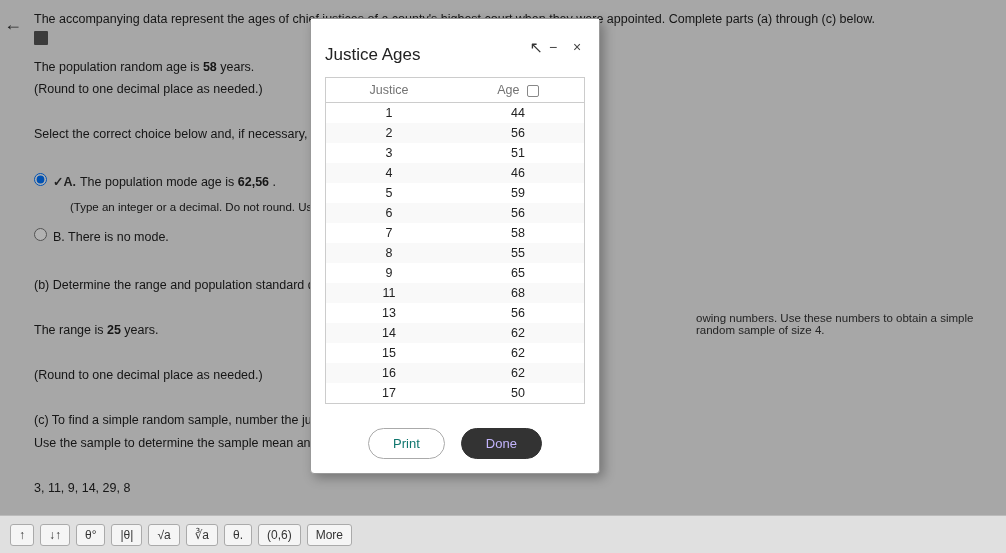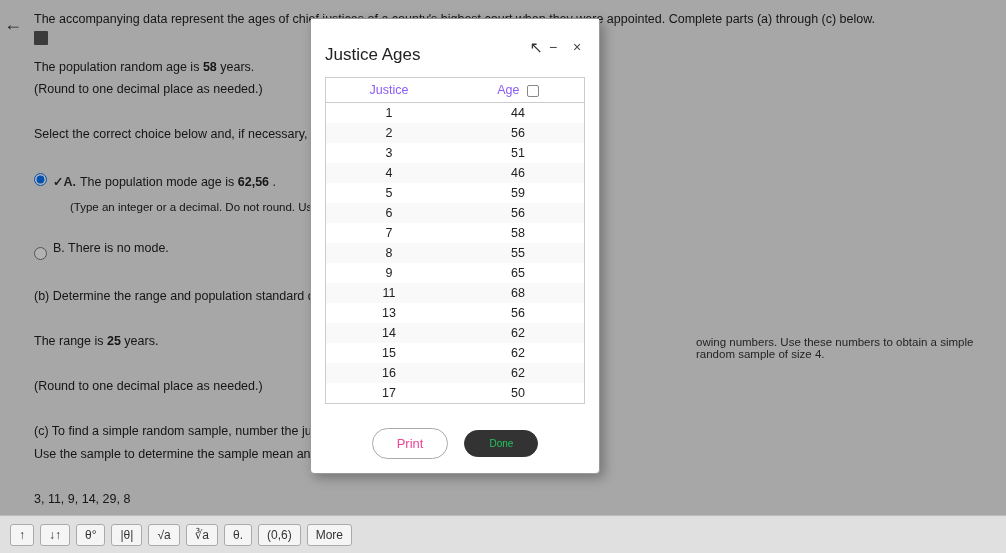--- a/index.html
+++ b/index.html
@@ -159,21 +159,21 @@
     .justice-table {
       width: 100%;
       border-collapse: collapse;
       border: 1px solid #ccc;
     }
 
     .justice-table th {
       background: white;
       font-weight: normal;
       font-size: 12.5px;
-      color: #8b5cf6;
+      color: #737373;
       padding: 5px 10px;
       text-align: center;
       border-bottom: 1px solid #ccc;
     }
 
     .justice-table td {
       padding: 3px 10px;
       text-align: center;
       font-size: 12.5px;
       color: #222;
@@ -202,37 +202,37 @@
       gap: 16px;
     }
 
     .btn-print {
       background: white;
       border: 1px solid #aaa;
       border-radius: 20px;
       padding: 7px 24px;
       font-size: 13px;
       cursor: pointer;
-      color: #ec4899;
+      color: #0f766e;
     }
 
     .btn-done {
       background: #333;
       border: 1px solid #333;
       border-radius: 20px;
       padding: 7px 24px;
-      font-size: 10px;
+      font-size: 13px;
       cursor: pointer;
-      color: #22c55e;
+      color: #c4b5fd;
     }
 
     .right-panel-text {
       position: absolute;
       right: 10px;
-      top: 336px;
+      top: 312px;
       font-size: 11.5px;
       color: #333;
       max-width: 300px;
     }
   </style>
 </head>
 <body>
 
 <div class="bg-page">
   <span class="back-arrow">←</span>
@@ -257,21 +257,21 @@
     <div class="radio-label">
       <input type="radio" name="mode" checked="" style="">
       <span class="checkmark-a">✓A.</span>
       <span>
         <span>The population mode age is</span>
         <strong>62,56</strong>
         .
       </span>
     </div>
     <div style="margin-left:36px; font-size:11.5px;">(Type an integer or a decimal. Do not round. Us</div>
-    <div class="radio-label" style="margin-top:20px;align-items:flex-end;">
+    <div class="radio-label" style="margin-top:9px;">
       <input type="radio" name="mode" style="">
       <span>B. <span>There is no mode.</span></span>
     </div>
     <br>
     <div>(b) Determine the range and population standard deviat</div>
     <br>
     <div>
       <span>The range is</span>
       <strong>25</strong>
       <span>years.</span>

